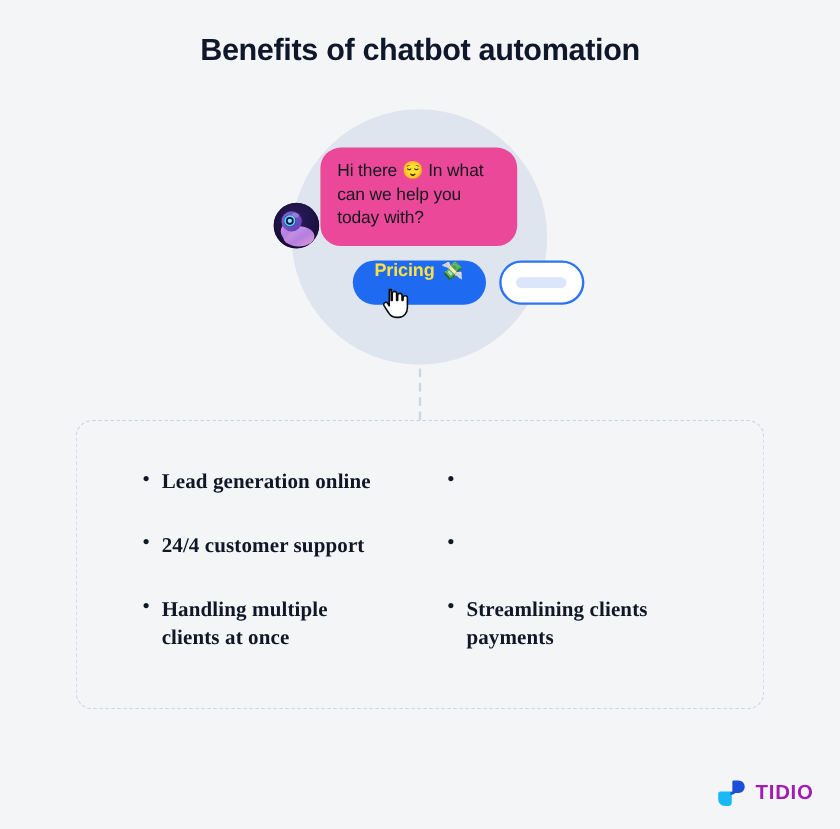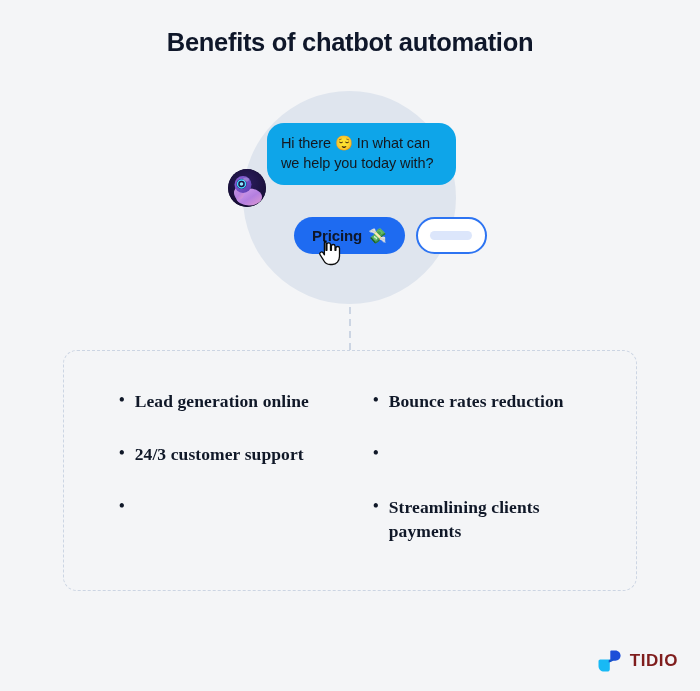--- a/index.html
+++ b/index.html
@@ -55,53 +55,53 @@
     border-radius: 50%;
     overflow: hidden;
     background: #151034;
   }
   .avatar svg { display: block; }
 
   .bubble {
     position: absolute;
     left: 267px;
     top: 38px;
-    width: 189px;
+    width: 164px;
     box-sizing: border-box;
     padding: 11px 14px 12px 14px;
-    background: #0ea5e9;
+    background: #ec4899;
     border-radius: 17px;
     color: #14181f;
     font-size: 14.5px;
     line-height: 19.5px;
     font-weight: 500;
     letter-spacing: -0.1px;
   }
 
   .quick-replies {
     position: absolute;
     left: 294px;
     top: 132px;
     display: flex;
     align-items: center;
     gap: 11px;
   }
   .btn-pricing {
     background: #1e6bf1;
-    color: #0f172a;
+    color: #fde047;
     border: none;
     border-radius: 20px;
     height: 37px;
     padding: 0 18px;
     font-family: "Liberation Sans", sans-serif;
     font-size: 15px;
     font-weight: 600;
     letter-spacing: -0.1px;
     display: flex;
-    align-items: center;
+    align-items: flex-start;
     gap: 6px;
     cursor: pointer;
   }
   .btn-skeleton {
     background: #ffffff;
     border: 2px solid #2d74f2;
     border-radius: 20px;
     height: 37px;
     width: 71px;
     box-sizing: border-box;
@@ -188,21 +188,21 @@
     display: flex;
     align-items: center;
     gap: 8px;
   }
   .logo-mark { width: 24px; height: 24px; display: block; }
   .logo-text {
     font-family: "Liberation Sans", sans-serif;
     font-size: 17px;
     font-weight: bold;
     letter-spacing: 0.6px;
-    color: #7f1d1d;
+    color: #a21caf;
   }
 </style>
 </head>
 <body>
 
 <div class="page-title">Benefits of chatbot automation</div>
 
 <div class="chat-stage">
 
   <div class="chat-circle"></div>
@@ -258,33 +258,33 @@
 
 <div class="benefits-box">
   <div class="benefits-grid">
 
     <div class="benefit">
       <span class="dot">•</span>
       <span class="txt">Lead generation online</span>
     </div>
     <div class="benefit">
       <span class="dot">•</span>
-      <span class="txt">Bounce rates reduction</span>
-    </div>
-
-    <div class="benefit">
-      <span class="dot">•</span>
-      <span class="txt">24/3 customer support</span>
-    </div>
-    <div class="benefit">
-      <span class="dot">•</span>
-    </div>
-
-    <div class="benefit">
-      <span class="dot">•</span>
+    </div>
+
+    <div class="benefit">
+      <span class="dot">•</span>
+      <span class="txt">24/4 customer support</span>
+    </div>
+    <div class="benefit">
+      <span class="dot">•</span>
+    </div>
+
+    <div class="benefit">
+      <span class="dot">•</span>
+      <span class="txt">Handling multiple clients at once</span>
     </div>
     <div class="benefit">
       <span class="dot">•</span>
       <span class="txt">Streamlining clients payments</span>
     </div>
 
   </div>
 </div>
 
 <div class="logo">

